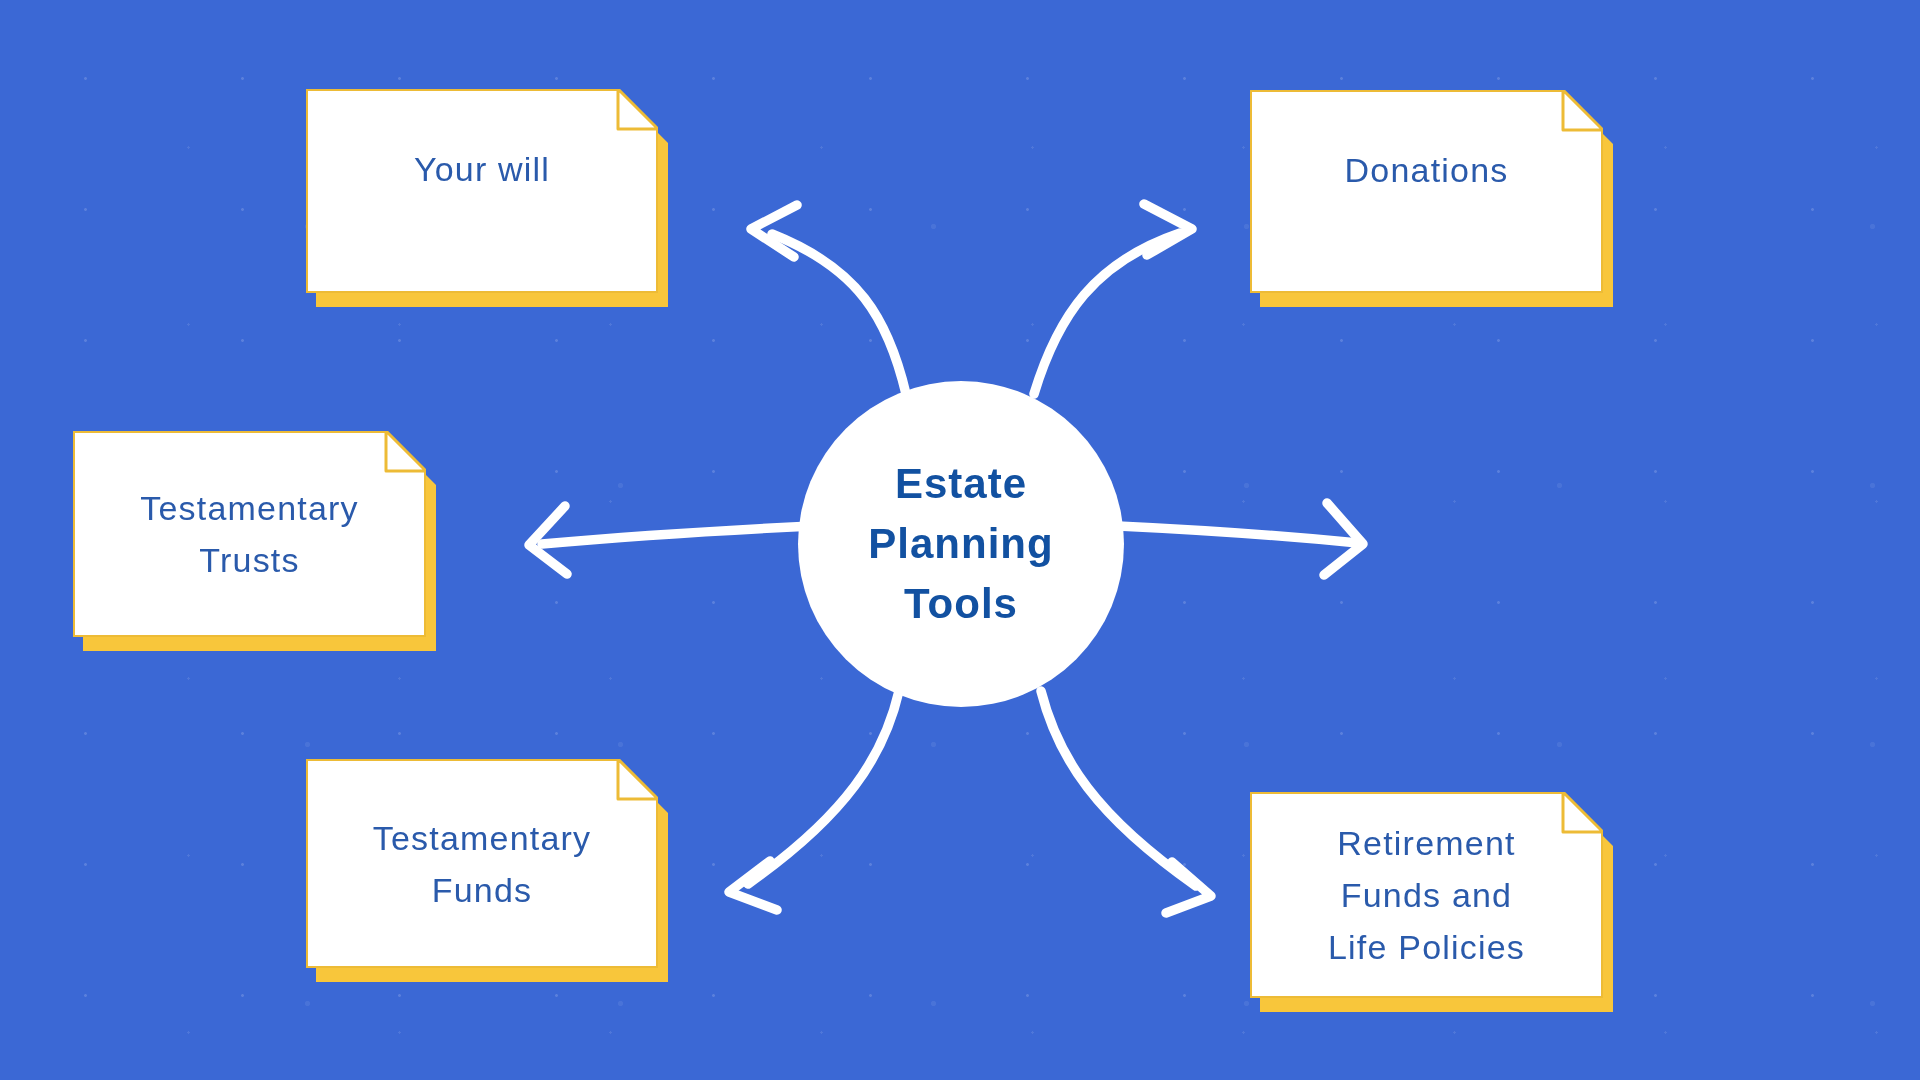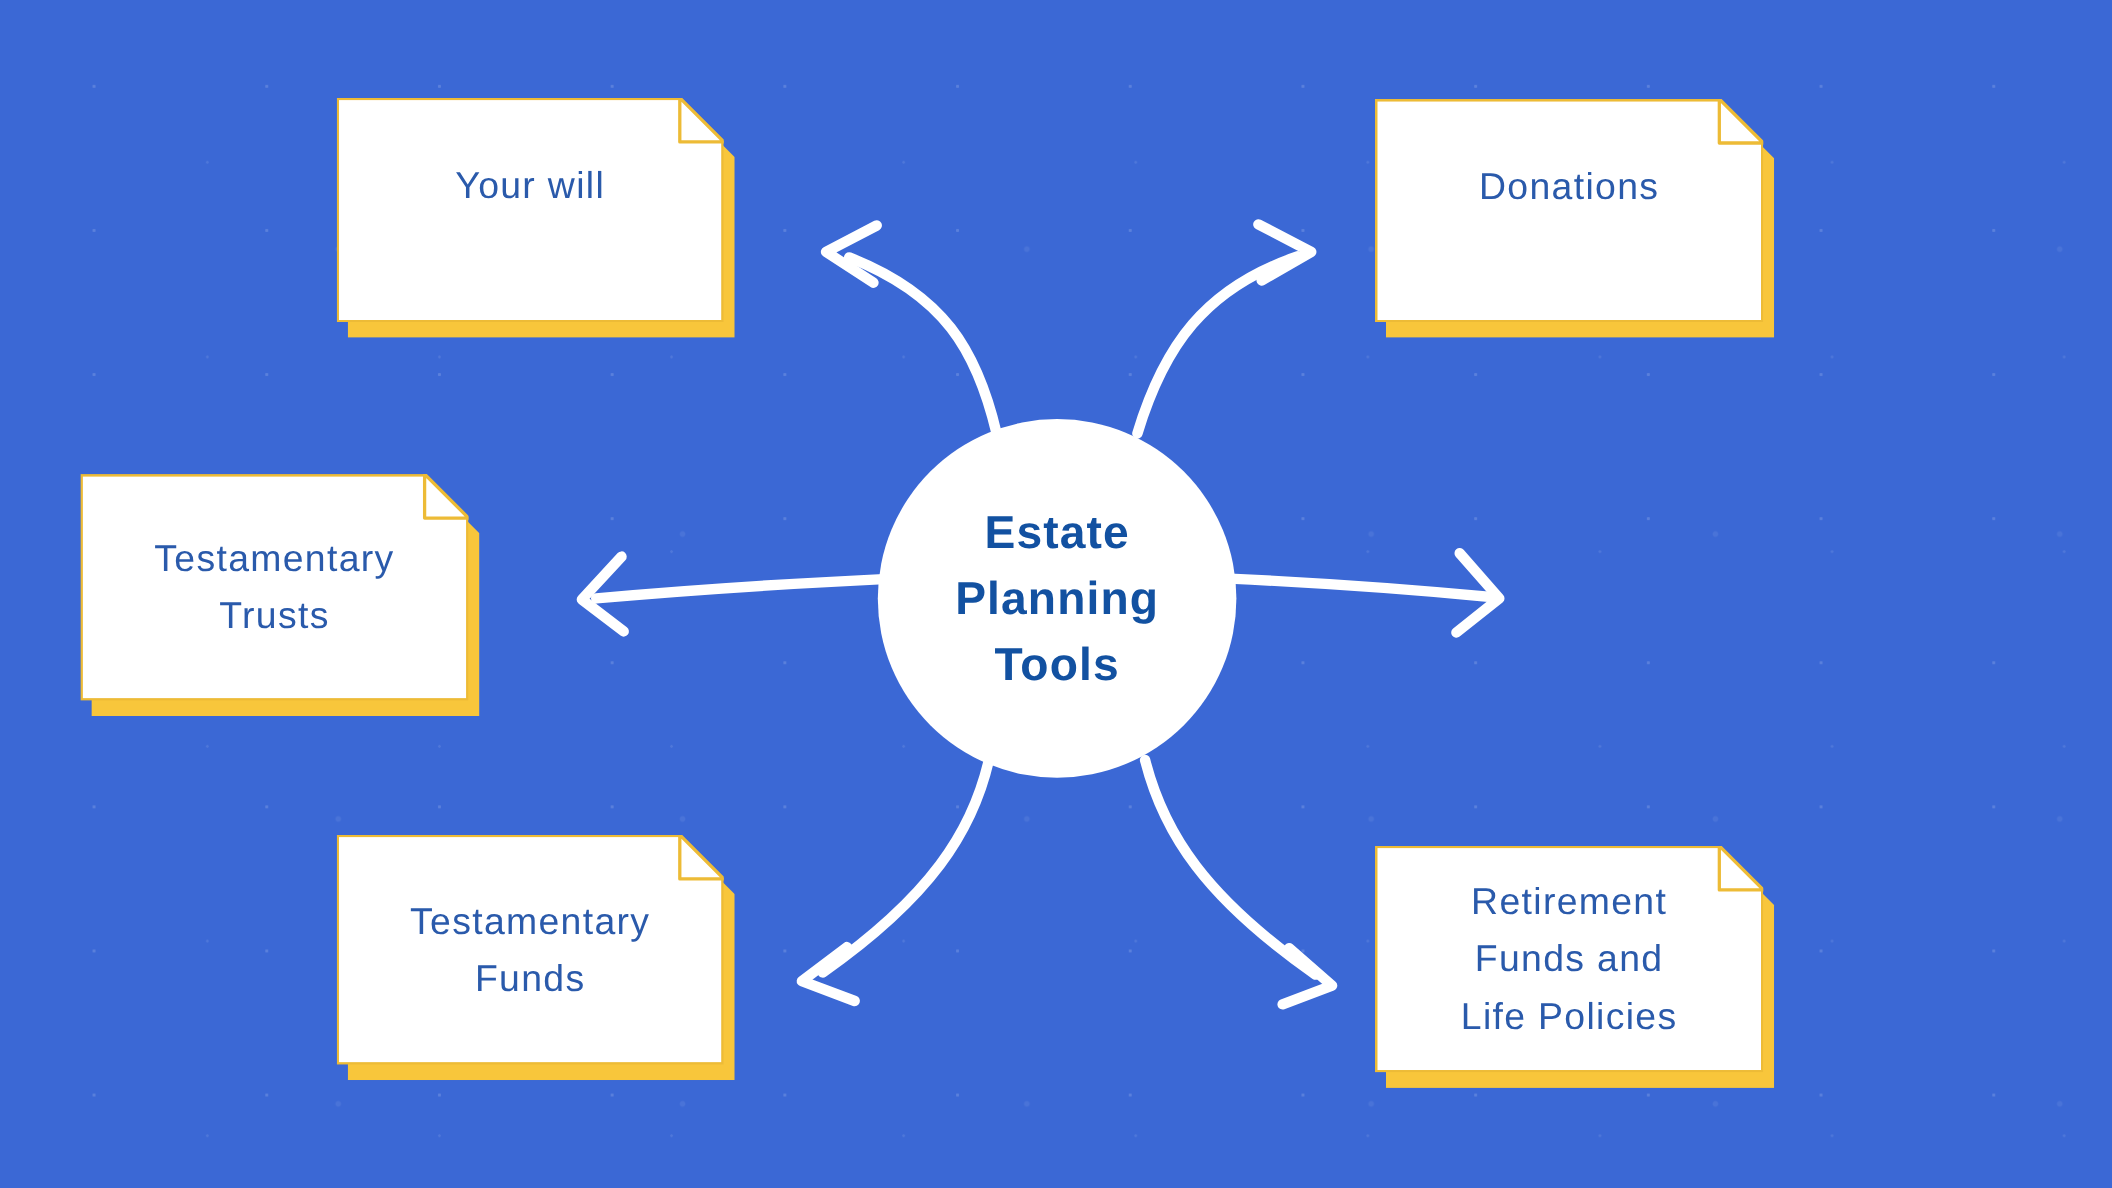--- a/index.html
+++ b/index.html
@@ -136,21 +136,21 @@
     <div class="shadow"></div>
     <div class="face-border"></div>
     <div class="face"></div>
     <svg class="fold" viewBox="0 0 42 42">
         <path d="M2 0 L2 40 L42 40 Z"></path>
       </svg>
     <div class="label">Testamentary
 Funds</div>
   </div>
 
-  <div class="card" style="left:1250px;top:769px;width:353px;height:206px;">
+  <div class="card" style="left:1250px;top:792px;width:353px;height:206px;">
     <div class="shadow"></div>
     <div class="face-border"></div>
     <div class="face"></div>
     <svg class="fold" viewBox="0 0 42 42">
         <path d="M2 0 L2 40 L42 40 Z"></path>
       </svg>
     <div class="label">Retirement
 Funds and
 Life Policies</div>
   </div>

